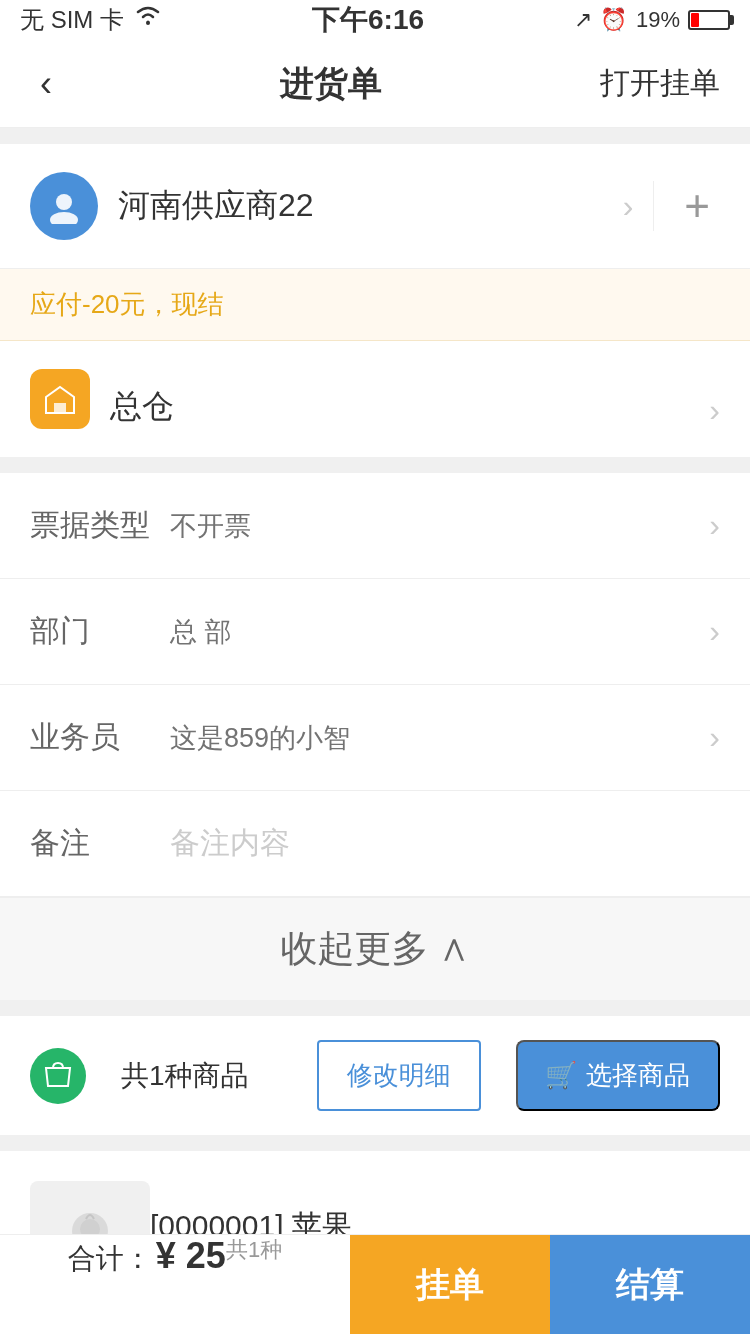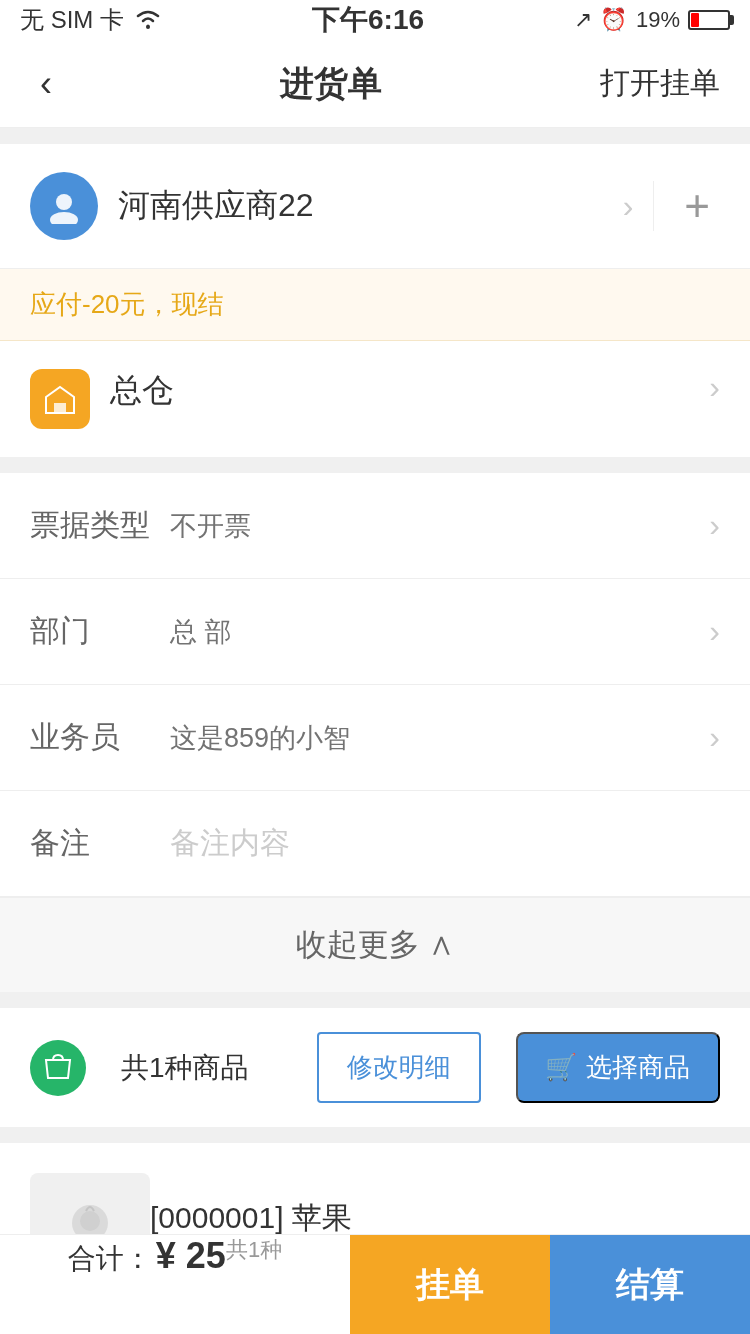--- a/index.html
+++ b/index.html
@@ -17,21 +17,21 @@
     .status-bar {
       height: 40px;
       background: #fff;
       display: flex;
       align-items: center;
       justify-content: space-between;
       padding: 0 20px;
       font-size: 24px;
       font-weight: 500;
     }
-    .status-left { display: flex; align-items: flex-end; gap: 10px; }
+    .status-left { display: flex; align-items: flex-start; gap: 10px; }
     .status-center { font-weight: 600; font-size: 28px; }
     .status-right { display: flex; align-items: center; gap: 8px; font-size: 22px; }
     .battery-icon {
       display: inline-flex; align-items: center;
       width: 42px; height: 20px; border: 2px solid #333; border-radius: 3px; position: relative;
     }
     .battery-icon::after {
       content: ''; position: absolute; right: -6px; top: 50%; transform: translateY(-50%);
       width: 4px; height: 10px; background: #333; border-radius: 0 2px 2px 0;
     }
@@ -115,21 +115,21 @@
       background: #fff9ef;
       padding: 18px 30px;
       font-size: 26px;
       color: #e6a817;
       border-bottom: 1px solid #f5e6c8;
     }
 
     
     .warehouse-row {
       display: flex;
-      align-items: flex-start;
+      align-items: flex-end;
       padding: 28px 30px;
     }
     .warehouse-icon {
       width: 60px; height: 60px;
       border-radius: 12px;
       background: #f5a623;
       display: flex; align-items: center; justify-content: center;
       margin-right: 20px;
       flex-shrink: 0;
     }
@@ -162,21 +162,21 @@
       flex: 1;
       font-size: 30px;
       color: #ccc;
     }
 
     
     .collapse-bar {
       background: #f7f7f7;
       padding: 26px 30px;
       text-align: center;
-      font-size: 31px;
+      font-size: 37px;
       color: #666;
       cursor: pointer;
       border-top: 1px solid #eee;
     }
 
     
     .product-header {
       display: flex;
       align-items: center;
       padding: 24px 30px;

